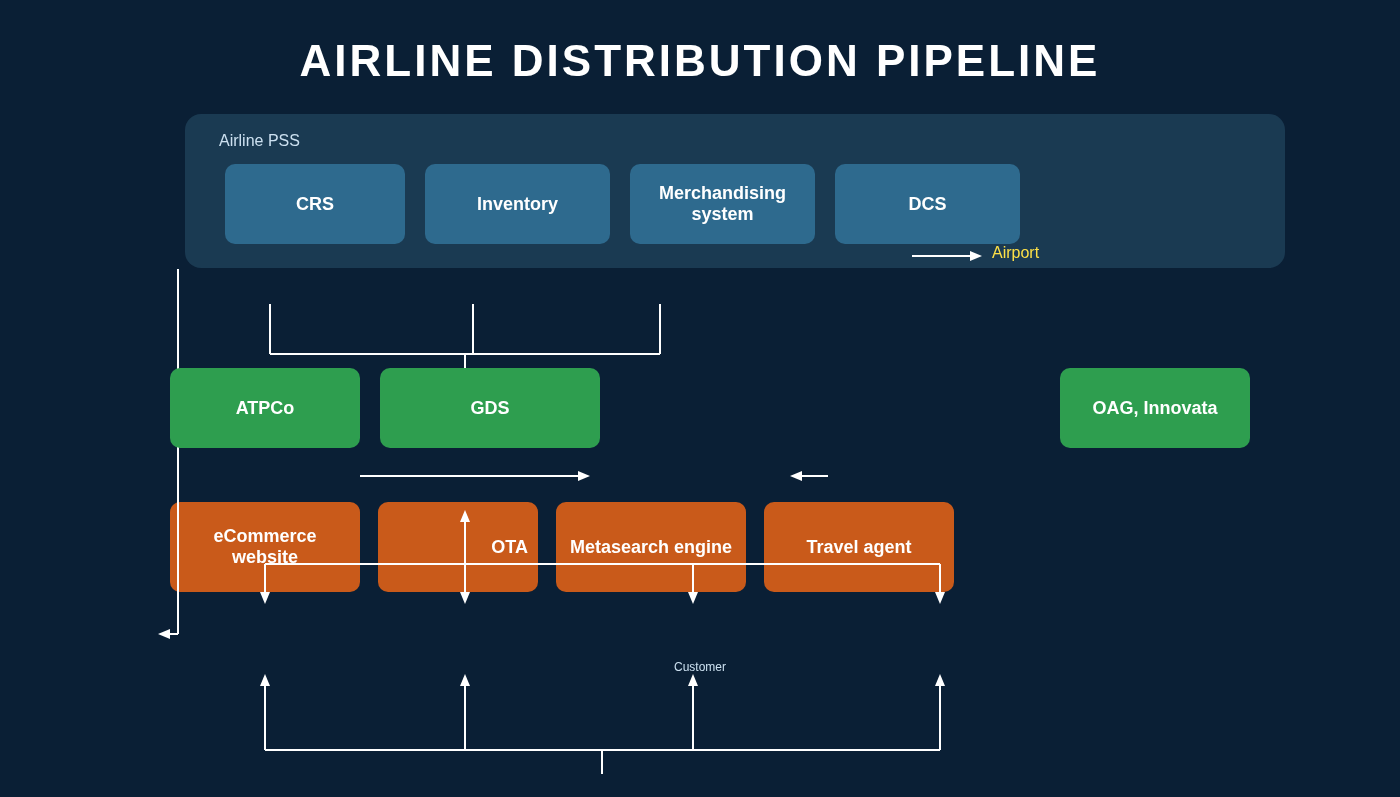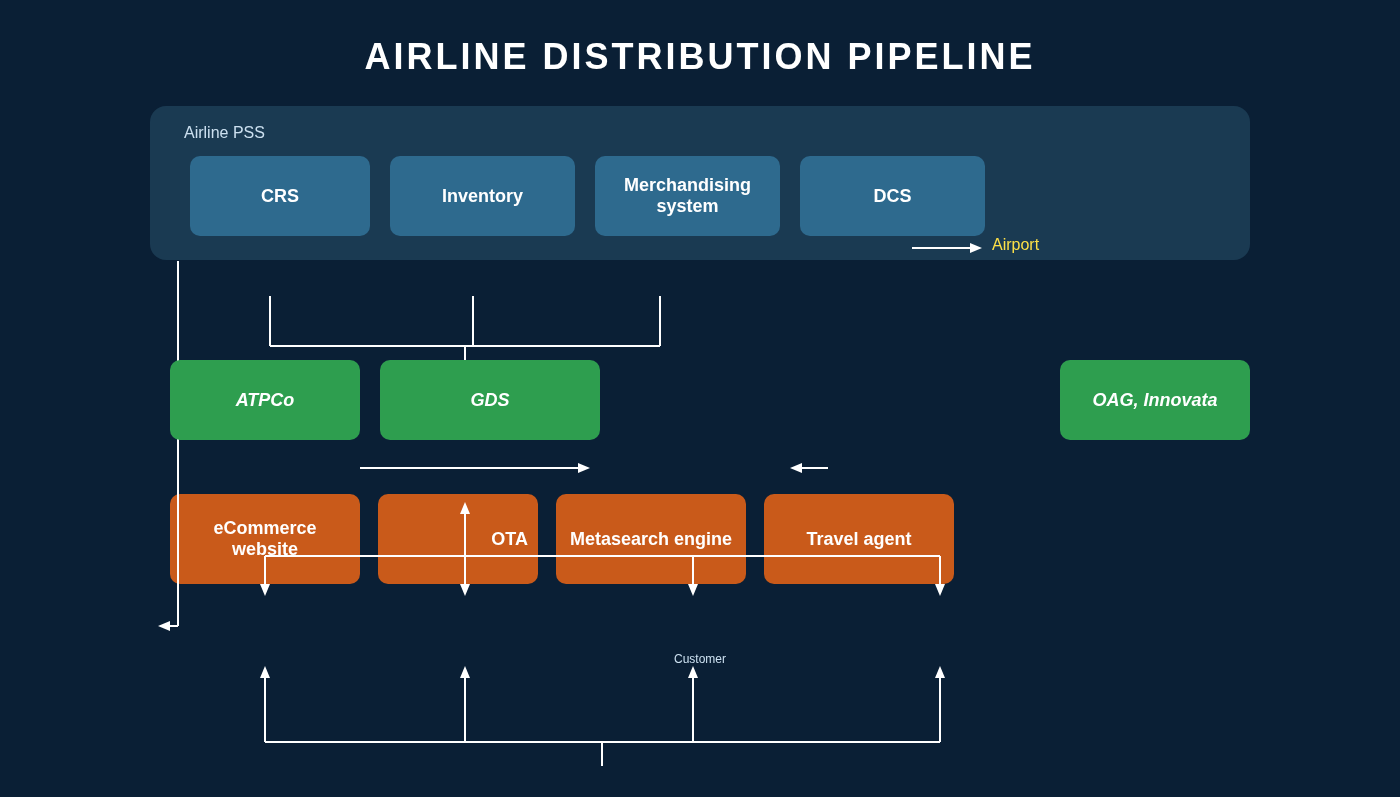--- a/index.html
+++ b/index.html
@@ -10,36 +10,37 @@
       height: 797px;
       overflow: hidden;
       display: flex;
       flex-direction: column;
       align-items: center;
       justify-content: flex-start;
     }
 
     .page-title {
       color: #ffffff;
-      font-size: 36px;
+      font-size: 44px;
       font-weight: 700;
       letter-spacing: 3px;
       text-transform: uppercase;
       margin-top: 36px;
       margin-bottom: 28px;
       text-align: center;
     }
 
     
     .pss-container {
       background-color: #1a3a52;
       border-radius: 16px;
       padding: 18px 30px 24px 30px;
       width: 100%;
       position: relative;
+      margin-left: 35px;
     }
 
     .pss-label {
       color: #cce0f0;
       font-size: 16px;
       margin-bottom: 14px;
       padding-left: 4px;
     }
 
     .pss-boxes {
@@ -63,21 +64,20 @@
 
     .box-blue {
       background-color: #2e6a8e;
       width: 180px;
       min-height: 80px;
     }
 
     .box-green {
       background-color: #2e9e4f;
       min-height: 80px;
-      font-style: italic;
     }
 
     .box-orange {
       background-color: #c95a1a;
       min-height: 80px;
     }
 
     .box-crs { width: 180px; }
     .box-inventory { width: 185px; }
     .box-merch { width: 185px; }

